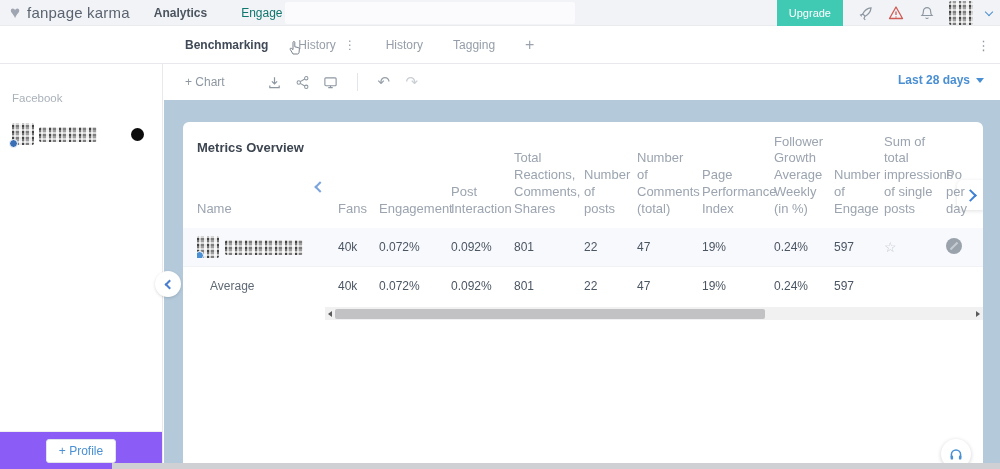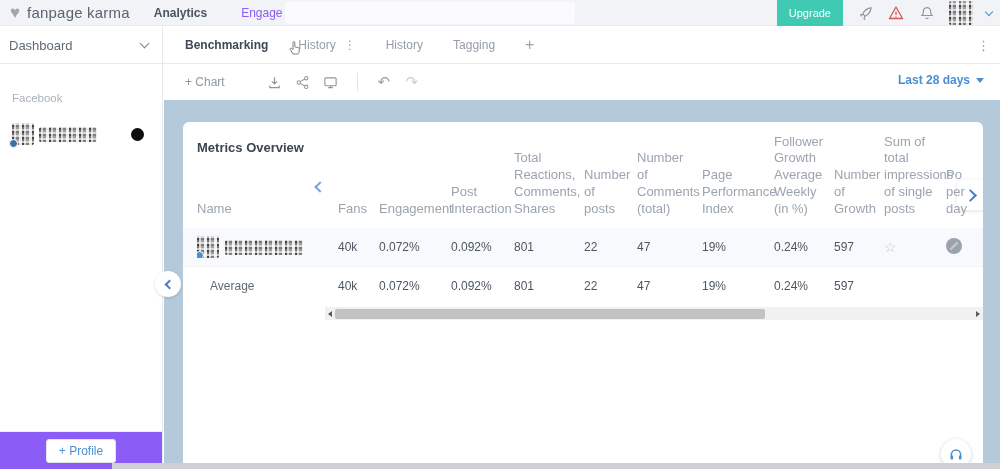--- a/index.html
+++ b/index.html
@@ -4,21 +4,21 @@
 <style>
   * { margin:0; padding:0; box-sizing:border-box; }
   html,body { width:1000px; height:469px; overflow:hidden; font-family:"Liberation Sans", sans-serif; background:#fff; position:relative; }
 
   
   .topbar { position:absolute; left:0; top:0; width:1000px; height:26px; background:#f2f3f6; border-bottom:1px solid #eaebee; display:flex; align-items:center; }
   .brand { display:flex; align-items:center; gap:7px; padding-left:10px; cursor:pointer; }
   .brand-heart { color:#8b93a0; font-size:17px; line-height:1; opacity:.8; }
   .brand-text { font-size:15px; color:#5a6470; letter-spacing:.2px; }
   .topnav { display:flex; align-items:center; margin-left:24px; gap:34px; }
-  .topnav .nav-item { font-size:12px; color:#8b5cf6; cursor:pointer; }
+  .topnav .nav-item { font-size:12px; color:#0f766e; cursor:pointer; }
   .topnav .nav-item.active { color:#4b5560; font-weight:bold; }
   .topsearch { position:absolute; left:285px; top:2px; width:290px; height:22px; border:none; background:#fbfbfd; border-radius:2px; outline:none; font-size:12px; padding:0 8px; color:#4b5560; }
   .top-right { position:absolute; right:8px; top:0; height:26px; display:flex; align-items:center; gap:13px; }
   .upgrade-btn { background:#40c9b3; color:#fff; font-size:11px; border:none; border-radius:3px; height:34px; padding:0 12px; cursor:pointer; }
   .tb-icon { width:18px; height:18px; display:flex; align-items:center; justify-content:center; cursor:pointer; }
   .avatar { width:24px; height:24px; border-radius:5px; cursor:pointer; }
   .chev { display:inline-block; width:6px; height:6px; border-right:1.6px solid #4a90d2; border-bottom:1.6px solid #4a90d2; transform:rotate(45deg); margin-top:-3px; cursor:pointer; }
 
   
   .pix { background-image:
@@ -135,24 +135,20 @@
           <path d="M8 2.6a3.6 3.6 0 0 1 3.6 3.6c0 3 .9 3.8 1.4 4.3H3c.5-.5 1.4-1.3 1.4-4.3A3.6 3.6 0 0 1 8 2.6z" fill="none" stroke="#8d97a1" stroke-width="1.2"></path>
           <path d="M6.7 12.6a1.4 1.4 0 0 0 2.6 0" fill="none" stroke="#8d97a1" stroke-width="1.2"></path>
         </svg>
     </span>
     <span class="avatar pix"></span>
     <span class="chev"></span>
   </div>
 </div>
 
 <div class="tabbar">
-  <div class="dash-wrap">
-    <span class="dash-label">Dashboard</span>
-    <span class="dchev"></span>
-  </div>
   <div class="tabs">
     <span class="tab active">Benchmarking</span>
     <span class="tab">History</span>
     <span class="tab-dots">⋮</span>
     <span class="tab">History</span>
     <span class="tab">Tagging</span>
     <span class="tab-add">+</span>
   </div>
   <span class="bar-dots">⋮</span>
 </div>
@@ -226,21 +222,21 @@
     <div class="thead" id="thead">
         <div class="hcell c0">Name</div>
         <div class="hcell c1">Fans</div>
         <div class="hcell c2">Engagement</div>
         <div class="hcell c3">Post Interaction</div>
         <div class="hcell c4">Total Reactions, Comments, Shares</div>
         <div class="hcell c5">Number of posts</div>
         <div class="hcell c6">Number of Comments (total)</div>
         <div class="hcell c7">Page Performance Index</div>
         <div class="hcell c8">Follower Growth Average Weekly (in %)</div>
-        <div class="hcell c9">Number of Growth</div>
+        <div class="hcell c9">Number of Engage</div>
         <div class="hcell c10">Sum of total impressions of single posts</div>
         <div class="hcell c11">Po per day</div>
       </div>
     <div class="tbody" id="tbody">
         <div class="trow alt">
           <div class="tcell c0 namecell">
             <span class="r-avatar pix">
               <span class="r-badge"></span>
             </span>
             <span class="r-name pix"></span>

